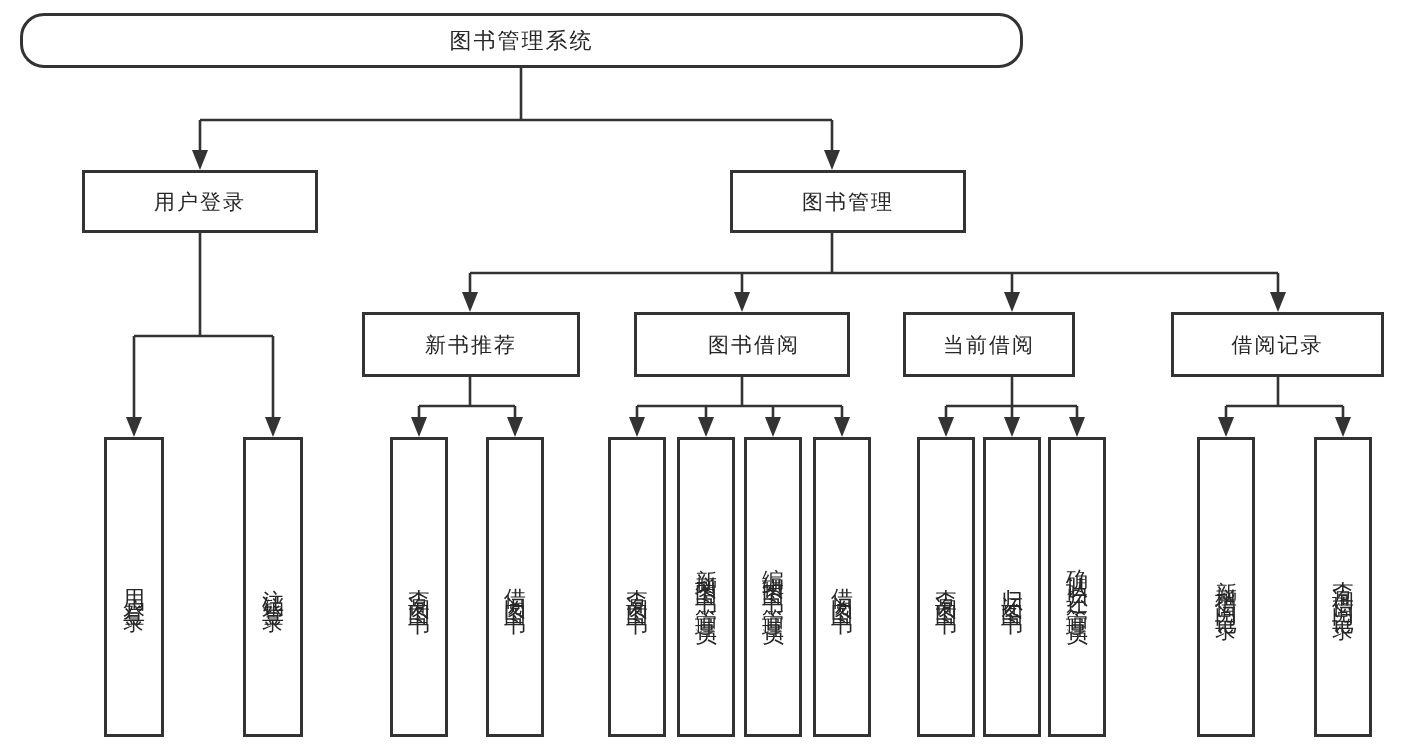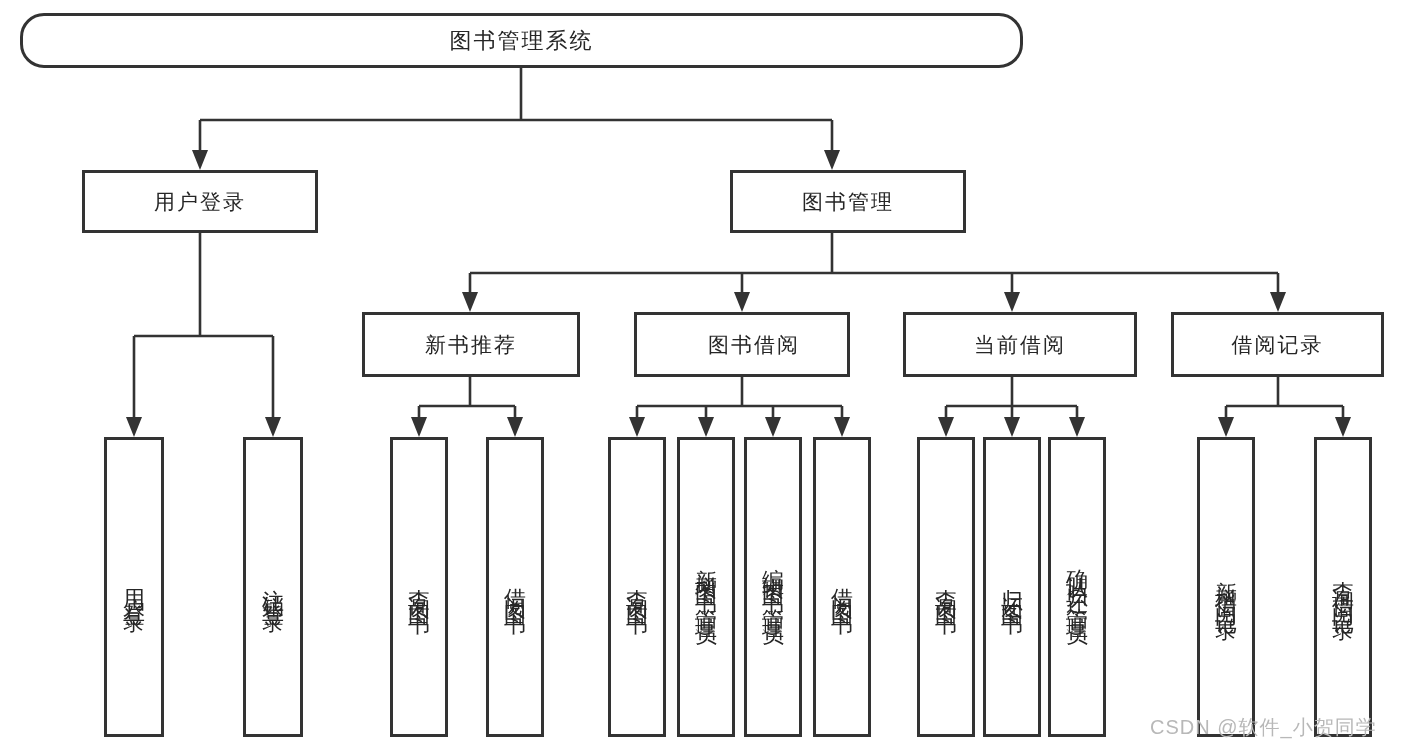--- a/index.html
+++ b/index.html
@@ -111,21 +111,21 @@
       </g>
   </svg>
 
   <div class="node hbox root" style="left:20px; top:13px; width:1003px; height:55px;border-radius:24px;">图书管理系统</div>
 
   <div class="node hbox" style="left:82px; top:170px; width:236px; height:63px;">用户登录</div>
   <div class="node hbox" style="left:714px; top:170px; width:236px; height:63px;margin-left:16px;">图书管理</div>
 
   <div class="node hbox" style="left:362px; top:312px; width:218px; height:65px;">新书推荐</div>
   <div class="node hbox" style="left:634px; top:312px; width:216px; height:65px;padding-left:24px;">图书借阅</div>
-  <div class="node hbox" style="left:903px; top:312px; width:234px; height:65px;">当前借阅</div>
+  <div class="node hbox" style="left:903px; top:312px; width:172px; height:65px;">当前借阅</div>
   <div class="node hbox" style="left:1171px; top:312px; width:213px; height:65px;">借阅记录</div>
 
   <div class="node vbox wide" style="left:104px;">
     <span class="vtext">用户登录</span>
   </div>
   <div class="node vbox wide" style="left:243px;">
     <span class="vtext">注销登录</span>
   </div>
 
   <div class="node vbox" style="left:390px;">
@@ -158,15 +158,14 @@
     <span class="vtext">确认归还（管理员）</span>
   </div>
 
   <div class="node vbox" style="left:1197px;">
     <span class="vtext">新增借阅记录</span>
   </div>
   <div class="node vbox" style="left:1314px;">
     <span class="vtext">查询借阅记录</span>
   </div>
 
-  <div class="watermark">CSDN @软件_小贺同学</div>
 
 </div>
 
 </body></html>

